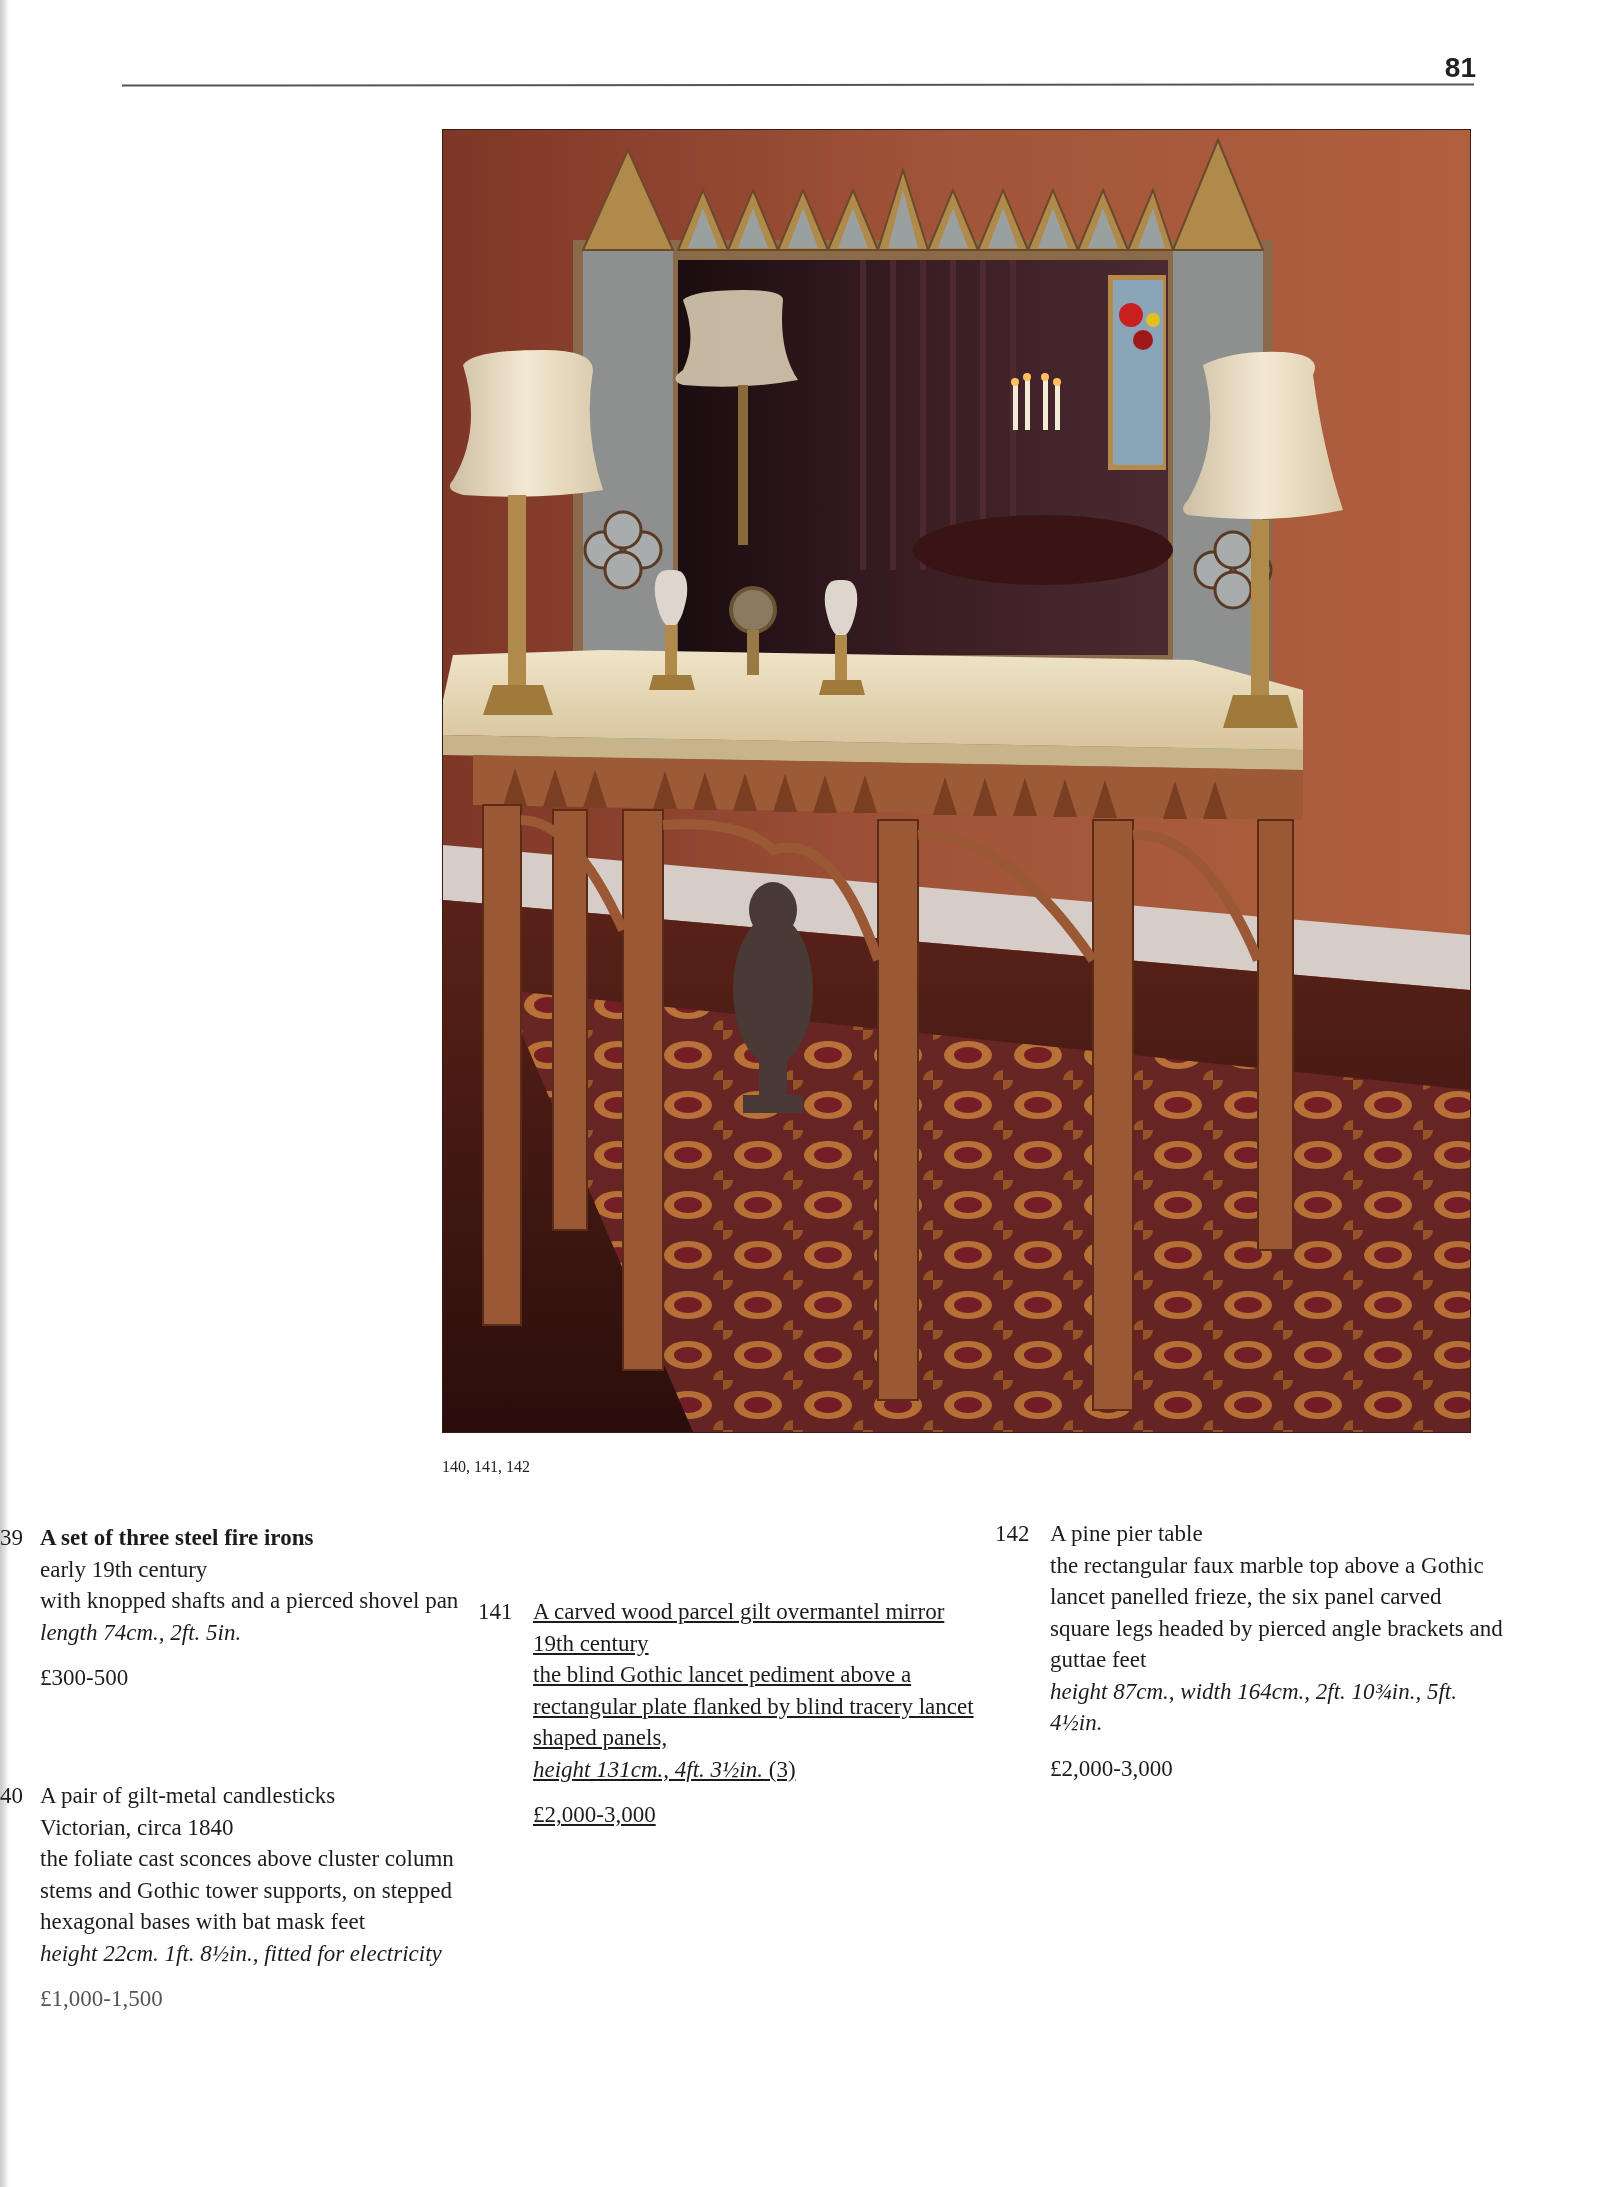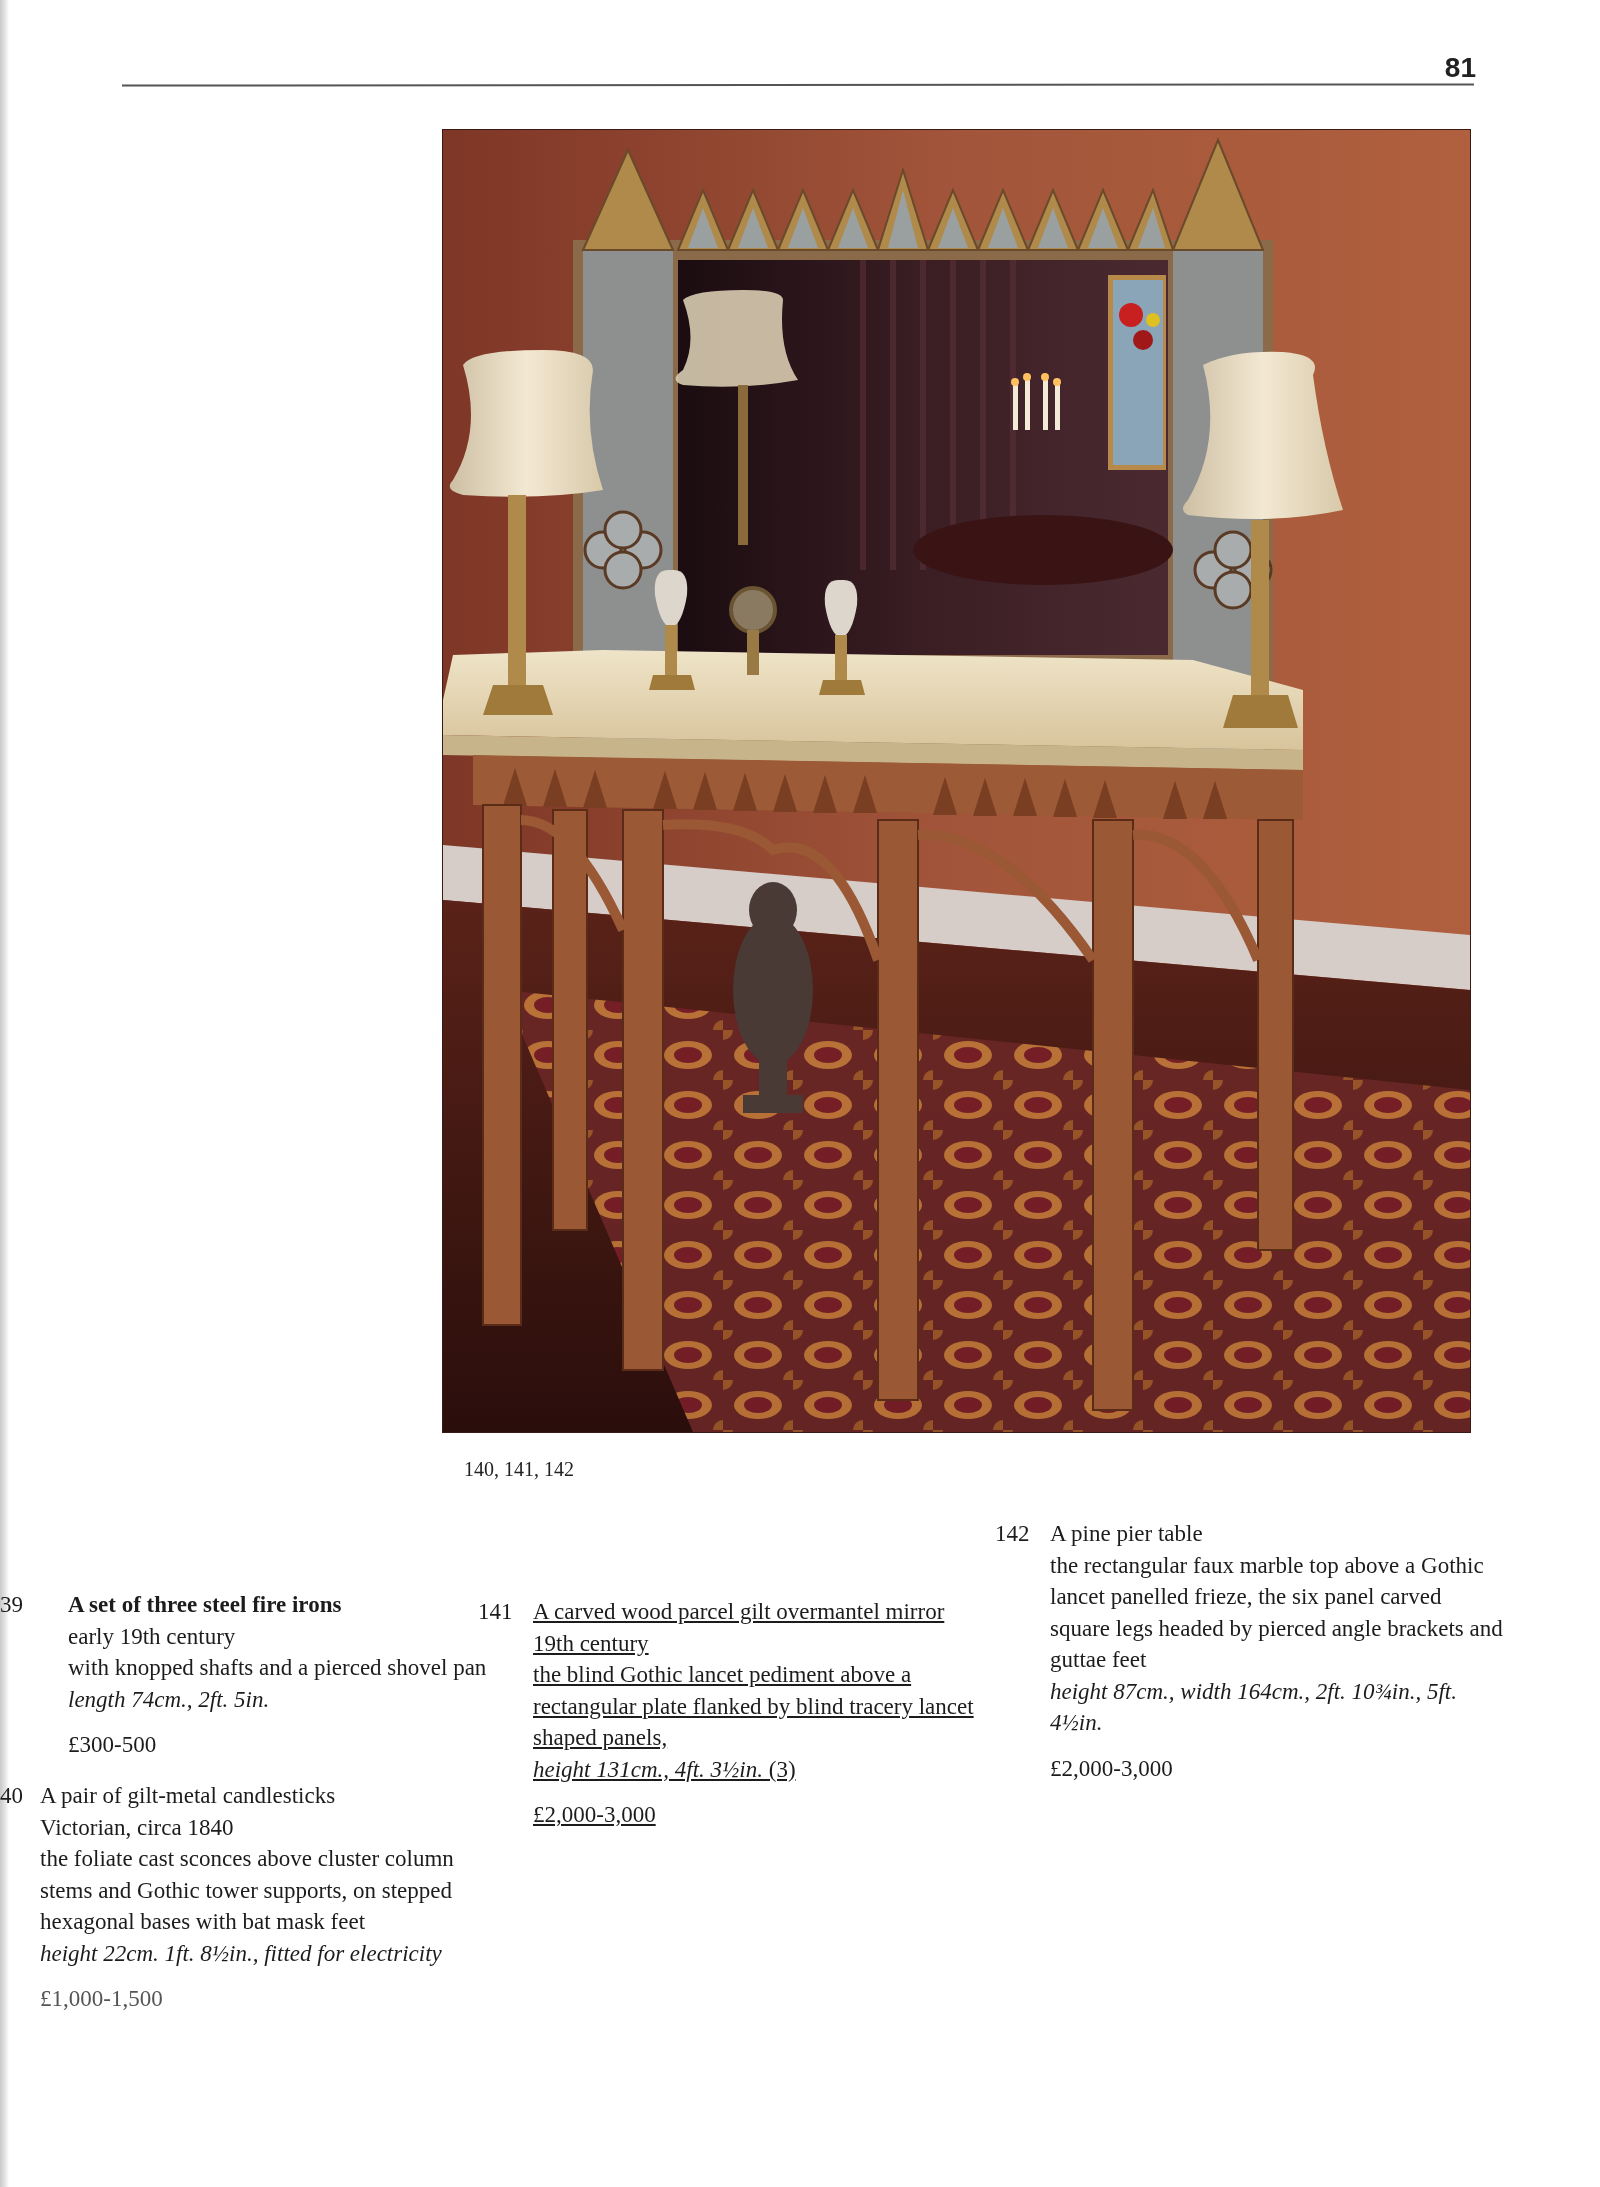--- a/index.html
+++ b/index.html
@@ -26,37 +26,37 @@
       transform: rotate(-0.05deg);
     }
     .photo {
       position: absolute; left: 443px; top: 130px; width: 1027px; height: 1302px;
       overflow: hidden;
       background: #8a3d2a;
       box-shadow: 0 0 0 1px #3a1a14;
     }
     .photo svg { display: block; width: 100%; height: 100%; }
     .photo-caption {
-      position: absolute; left: 464px; top: 1458px;
-      font-size: 20px; color: #222;
+      position: absolute; left: 442px; top: 1458px;
+      font-size: 16px; color: #222;
     }
     .lot {
       position: absolute;
       font-size: 23px; line-height: 31.5px;
     }
     .lot .num {
       position: absolute; left: 0; top: 0;
     }
     .lot .body { margin-left: 44px; }
     .lot .title, .lot .date { font-weight: bold; display: block; }
     .lot .desc { display: block; }
     .lot .dims { display: block; font-style: italic; }
     .lot .dims .plain { font-style: normal; }
     .lot .estimate { display: block; margin-top: 14px; }
-    .lot-139 { left: 0; top: 1589px; width: 460px; padding-left: 28px; }
+    .lot-139 { left: 0; top: 1522px; width: 460px; }
     .lot-139 .body { margin-left: 40px; }
     .lot-140 { left: 0; top: 1780px; width: 460px; }
     .lot-140 .body { margin-left: 40px; }
     .lot-141 { left: 478px; top: 1596px; width: 500px; text-decoration: underline; }
     .lot-141 .body { margin-left: 55px; }
     .lot-142 { left: 995px; top: 1518px; width: 510px; }
     .lot-142 .body { margin-left: 55px; }
     .faded { color: #555; }
   </style>
 </head>

